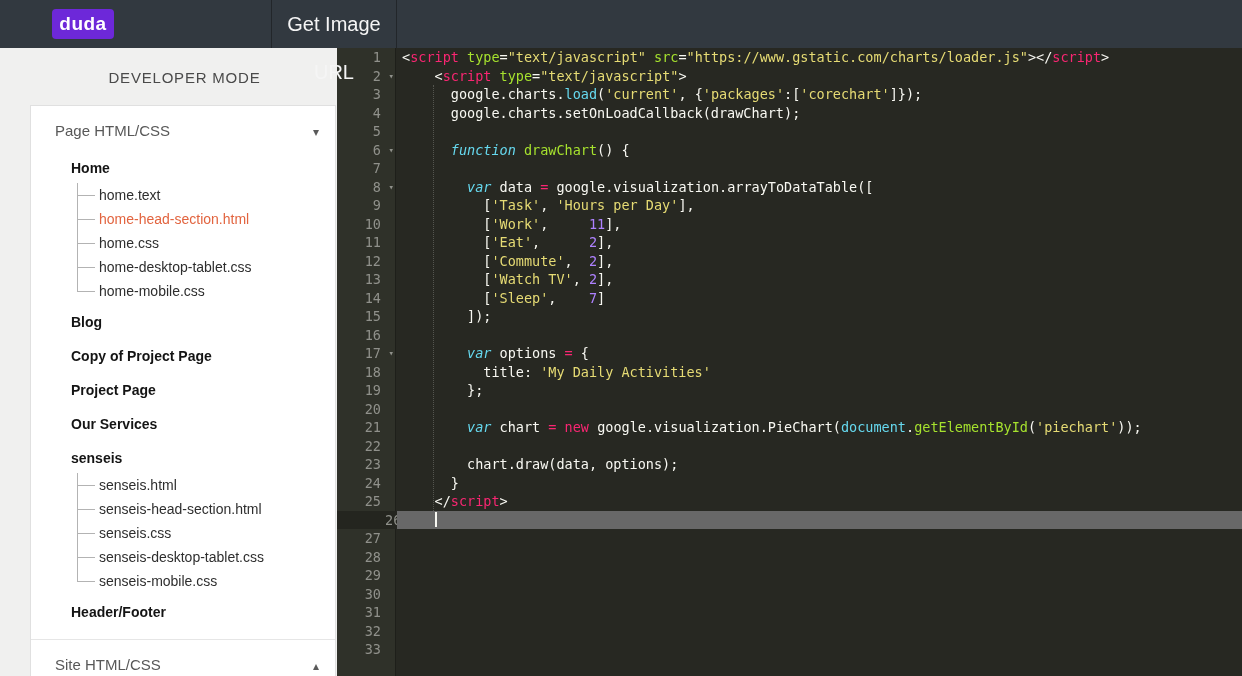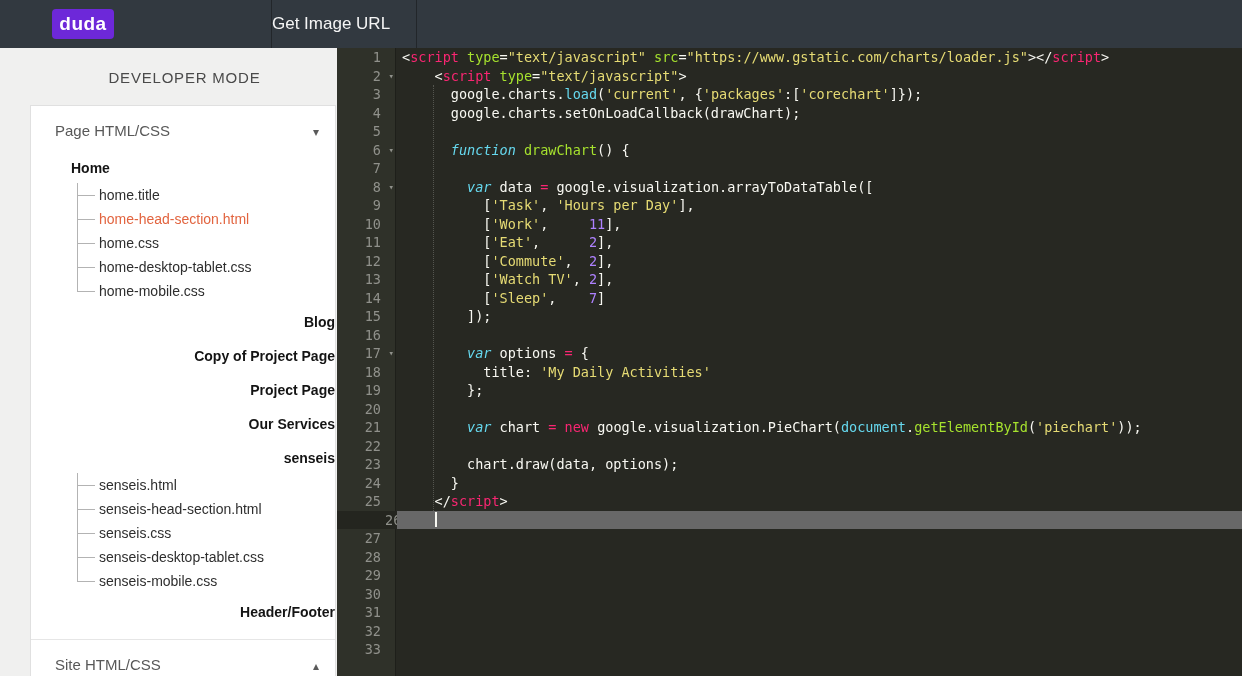--- a/index.html
+++ b/index.html
@@ -4,37 +4,37 @@
 <style>
   * { margin:0; padding:0; box-sizing:border-box; }
   html,body { width:1242px; height:676px; overflow:hidden; background:#f0f0ef;
               font-family:"Liberation Sans", sans-serif; }
 
   
   .topbar { position:absolute; top:0; left:0; width:1242px; height:48px; background:#323940; z-index:5; }
   .logo { position:absolute; left:14px; top:9px; width:62px; height:30px; background:#6d28d9;
           border-radius:4px; color:#fff; font-weight:bold; font-size:19px; text-align:center;
           line-height:29px; letter-spacing:.5px;margin-left:38px; }
-  .topbar-btn { position:absolute; left:271px; top:0; width:146px; height:48px; line-height:48px;
-          text-align:left; color:#f5f5f5; font-size:17px; background:transparent; border:none;
+  .topbar-btn { position:absolute; left:271px; top:0; width:126px; height:48px; line-height:48px;
+          text-align:center; color:#f5f5f5; font-size:20px; background:transparent; border:none;
           border-left:1px solid #22262a; border-right:1px solid #22262a; cursor:pointer;
           font-family:"Liberation Sans", sans-serif; }
 
   
   .sidebar { position:absolute; top:48px; left:0; width:337px; height:628px; background:#f0f0ef;margin-left:16px; }
   .dev-title { padding-top:21px; text-align:center; font-size:15px; color:#4a4a4a; letter-spacing:.8px; }
   .card { position:absolute; top:57px; left:14px; width:306px; bottom:-2px; background:#fff;
           border:1px solid #e0e0e0; overflow:hidden; }
   .section-header { position:relative; padding:16px 16px 8px 24px; height:44px; font-size:15px;
           color:#585858; cursor:pointer; }
   .chev { position:absolute; right:16px; top:20px; font-size:12px; color:#5a5a5a; line-height:1; }
   .tree-parent { height:30px; line-height:30px; margin-top:1px; padding-left:40px; font-weight:bold;
           font-size:14px; color:#141414; cursor:pointer; }
   .tree-group:first-child .tree-parent { margin-top:3px; }
-  .tree-group + .tree-group .tree-parent { margin-top:4px;text-align:right; }
+  .tree-group + .tree-group .tree-parent { margin-top:4px; }
   .tree-child { position:relative; height:24px; line-height:24px; padding-left:68px; font-size:14px;
           color:#2e2e2e; cursor:pointer; }
   .tree-child::before { content:''; position:absolute; left:46px; top:50%; width:18px;
           border-top:1px solid #b3b3b3; }
   .tree-child::after { content:''; position:absolute; left:46px; top:0; height:100%;
           border-left:1px solid #b3b3b3; }
   .tree-child:last-child::after { height:50%; }
   .tree-child.selected { color:#e2643f; }
   .card-divider { border-top:1px solid #e6e6e6; margin-top:12px; }
   .site-header { height:44px; }
@@ -78,21 +78,21 @@
   <div class="dev-title">DEVELOPER MODE</div>
   <div class="card">
     <div class="section-header">
       <span>Page HTML/CSS</span>
       <span class="chev">▾</span>
     </div>
     <div class="tree">
         <div class="tree-group">
           <div class="tree-parent">Home</div>
           <div class="tree-children">
-            <div class="tree-child">home.title</div>
+            <div class="tree-child">home.text</div>
             <div class="tree-child selected">home-head-section.html</div>
             <div class="tree-child">home.css</div>
             <div class="tree-child">home-desktop-tablet.css</div>
             <div class="tree-child">home-mobile.css</div>
           </div>
         </div>
         <div class="tree-group">
           <div class="tree-parent">Blog</div>
         </div>
         <div class="tree-group">

